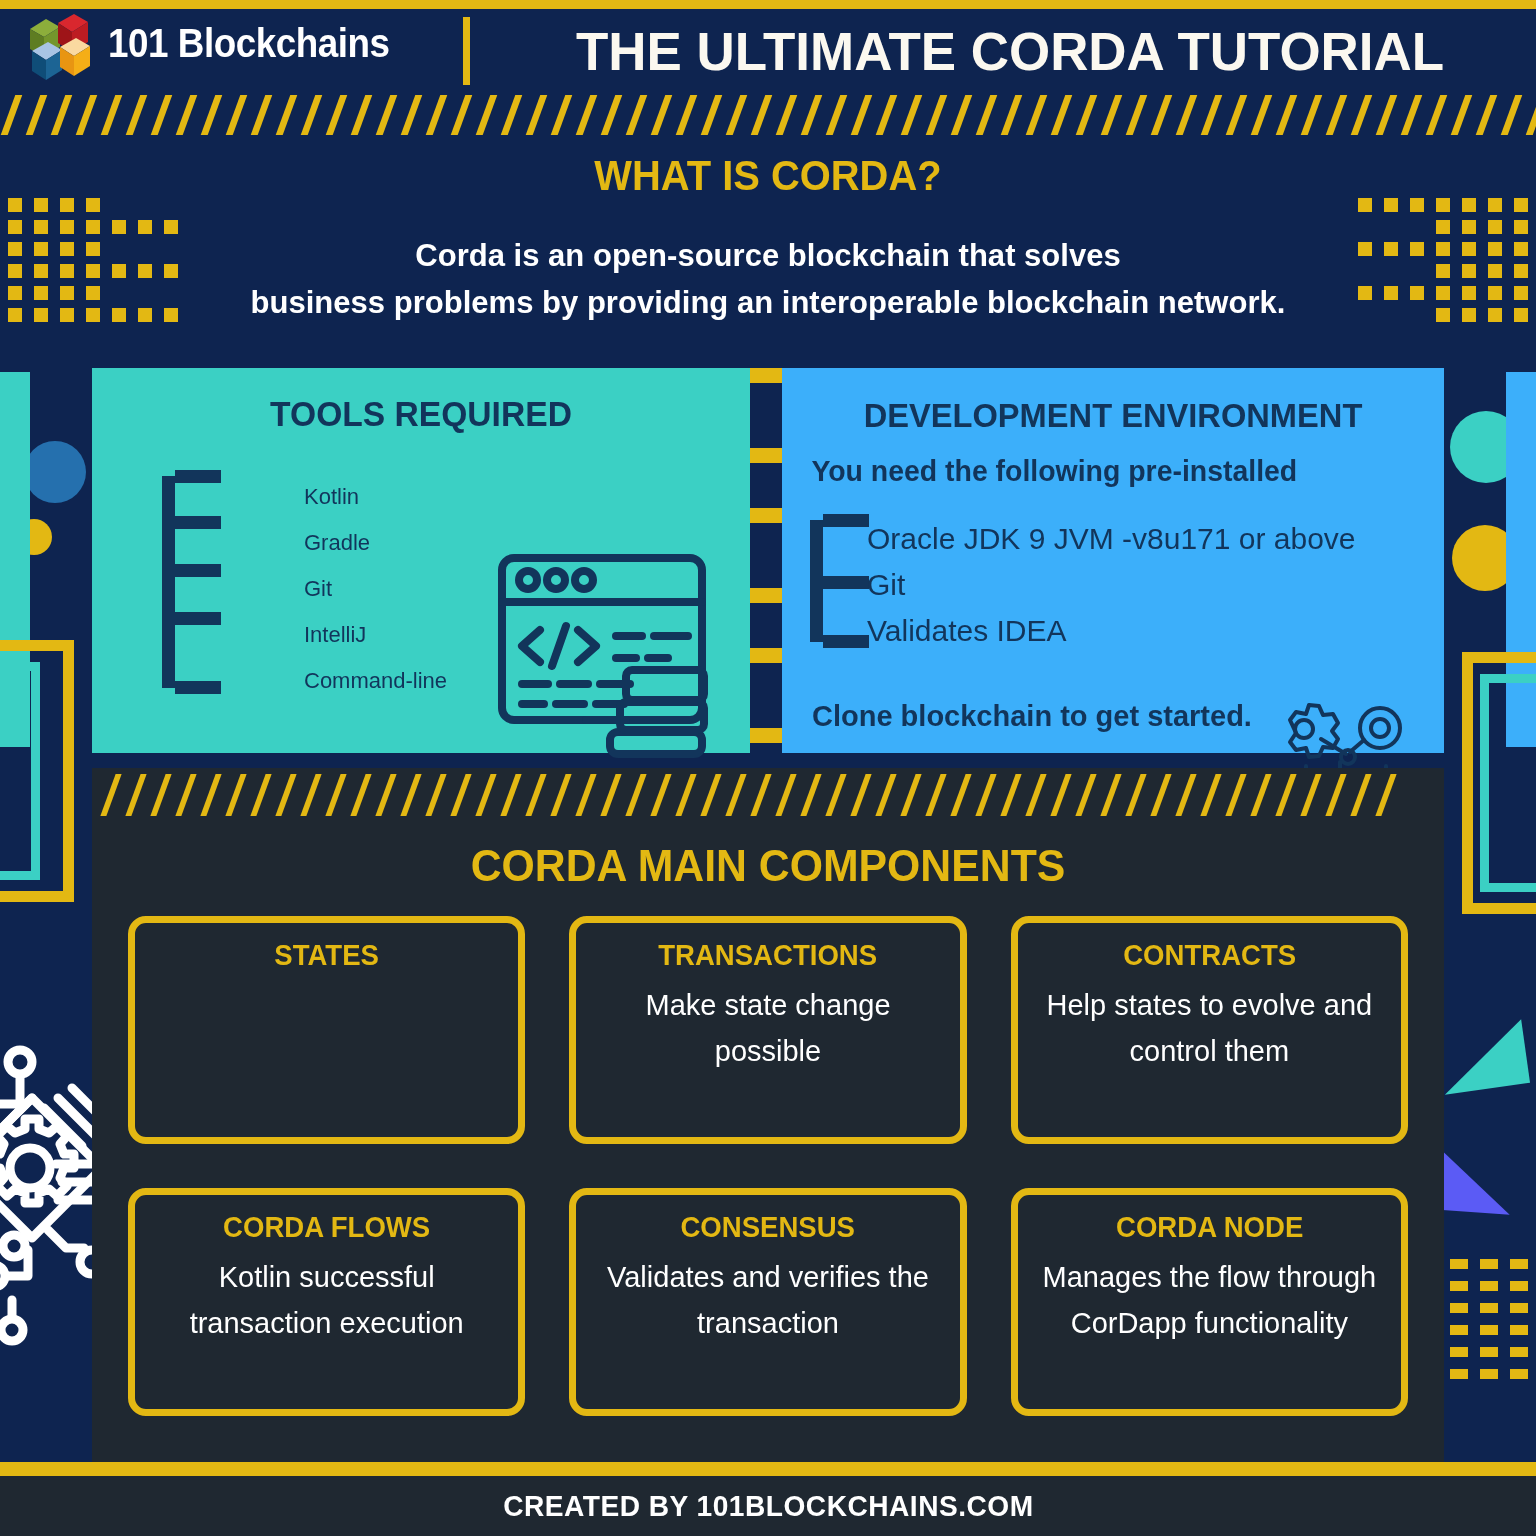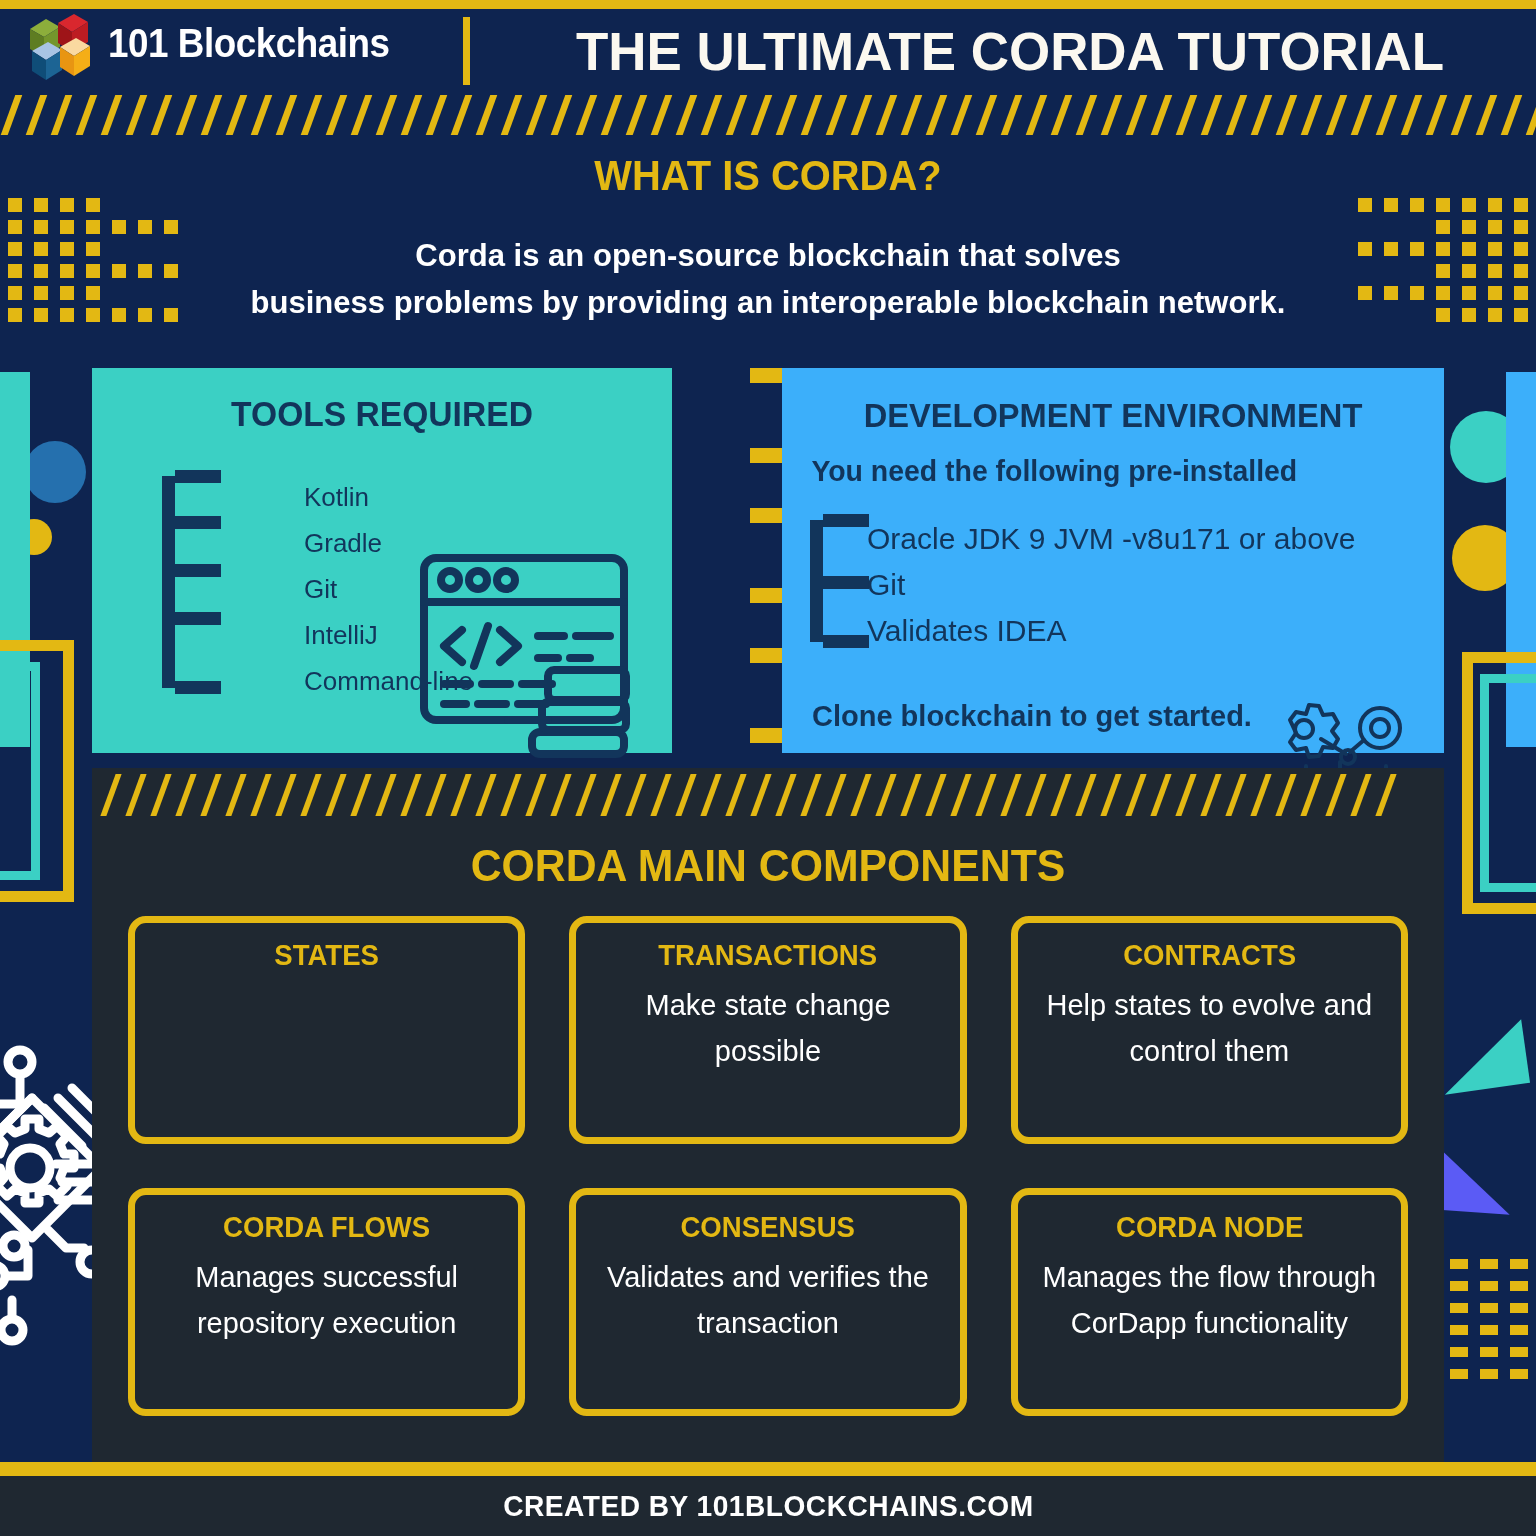--- a/index.html
+++ b/index.html
@@ -103,21 +103,21 @@
   .bar-blue-r {
     position: absolute; right: 0; top: 372px; width: 30px; height: 375px;
     background: #3CAFFA;
   }
 
   
   .panel {
     position: absolute; top: 368px; height: 385px;
   }
   .panel-tools {
-    left: 92px; width: 580px; background: #3BD0C4;
+    left: 92px; width: 658px; background: #3BD0C4;
   }
   .panel-dev {
     left: 782px; width: 662px; background: #3CAFFA;
   }
   .panel-title {
     text-align: center; color: #12355B;
     font-weight: bold; padding-top: 26px;
     font-size: 35px; letter-spacing: 0px;
     transform: scaleX(0.96);
   }
@@ -135,21 +135,21 @@
   
   .list-block { position: relative; margin-top: 14px; }
   .bracket {
     position: absolute; border-left: 13px solid #12355B;
   }
   .bracket .tick {
     position: absolute; left: 0; width: 46px; height: 13px; background: #12355B;
   }
   .tools-list {
     position: absolute; left: 212px; top: 0;
-    color: #12355B; font-size: 26px; line-height: 46px;
+    color: #12355B; font-size: 22px; line-height: 46px;
   }
   .dev-sub {
     color: #12355B; font-weight: bold; font-size: 29px;
     padding-left: 30px; padding-top: 20px;
     transform: scaleX(0.98); transform-origin: left;
   }
   .dev-list {
     position: absolute; left: 85px; top: 0;
     color: #12355B; font-size: 30px; line-height: 46px;
   }
@@ -590,21 +590,21 @@
       <div class="card">
         <div class="card-title">TRANSACTIONS</div>
         <div class="card-text">Make state change possible</div>
       </div>
       <div class="card">
         <div class="card-title">CONTRACTS</div>
         <div class="card-text">Help states to evolve and control them</div>
       </div>
       <div class="card">
         <div class="card-title">CORDA FLOWS</div>
-        <div class="card-text">Manages successful repository execution</div>
+        <div class="card-text">Kotlin successful transaction execution</div>
       </div>
       <div class="card">
         <div class="card-title">CONSENSUS</div>
         <div class="card-text">Validates and verifies the transaction</div>
       </div>
       <div class="card">
         <div class="card-title">CORDA NODE</div>
         <div class="card-text">Manages the flow through CorDapp functionality</div>
       </div>
     </div>

